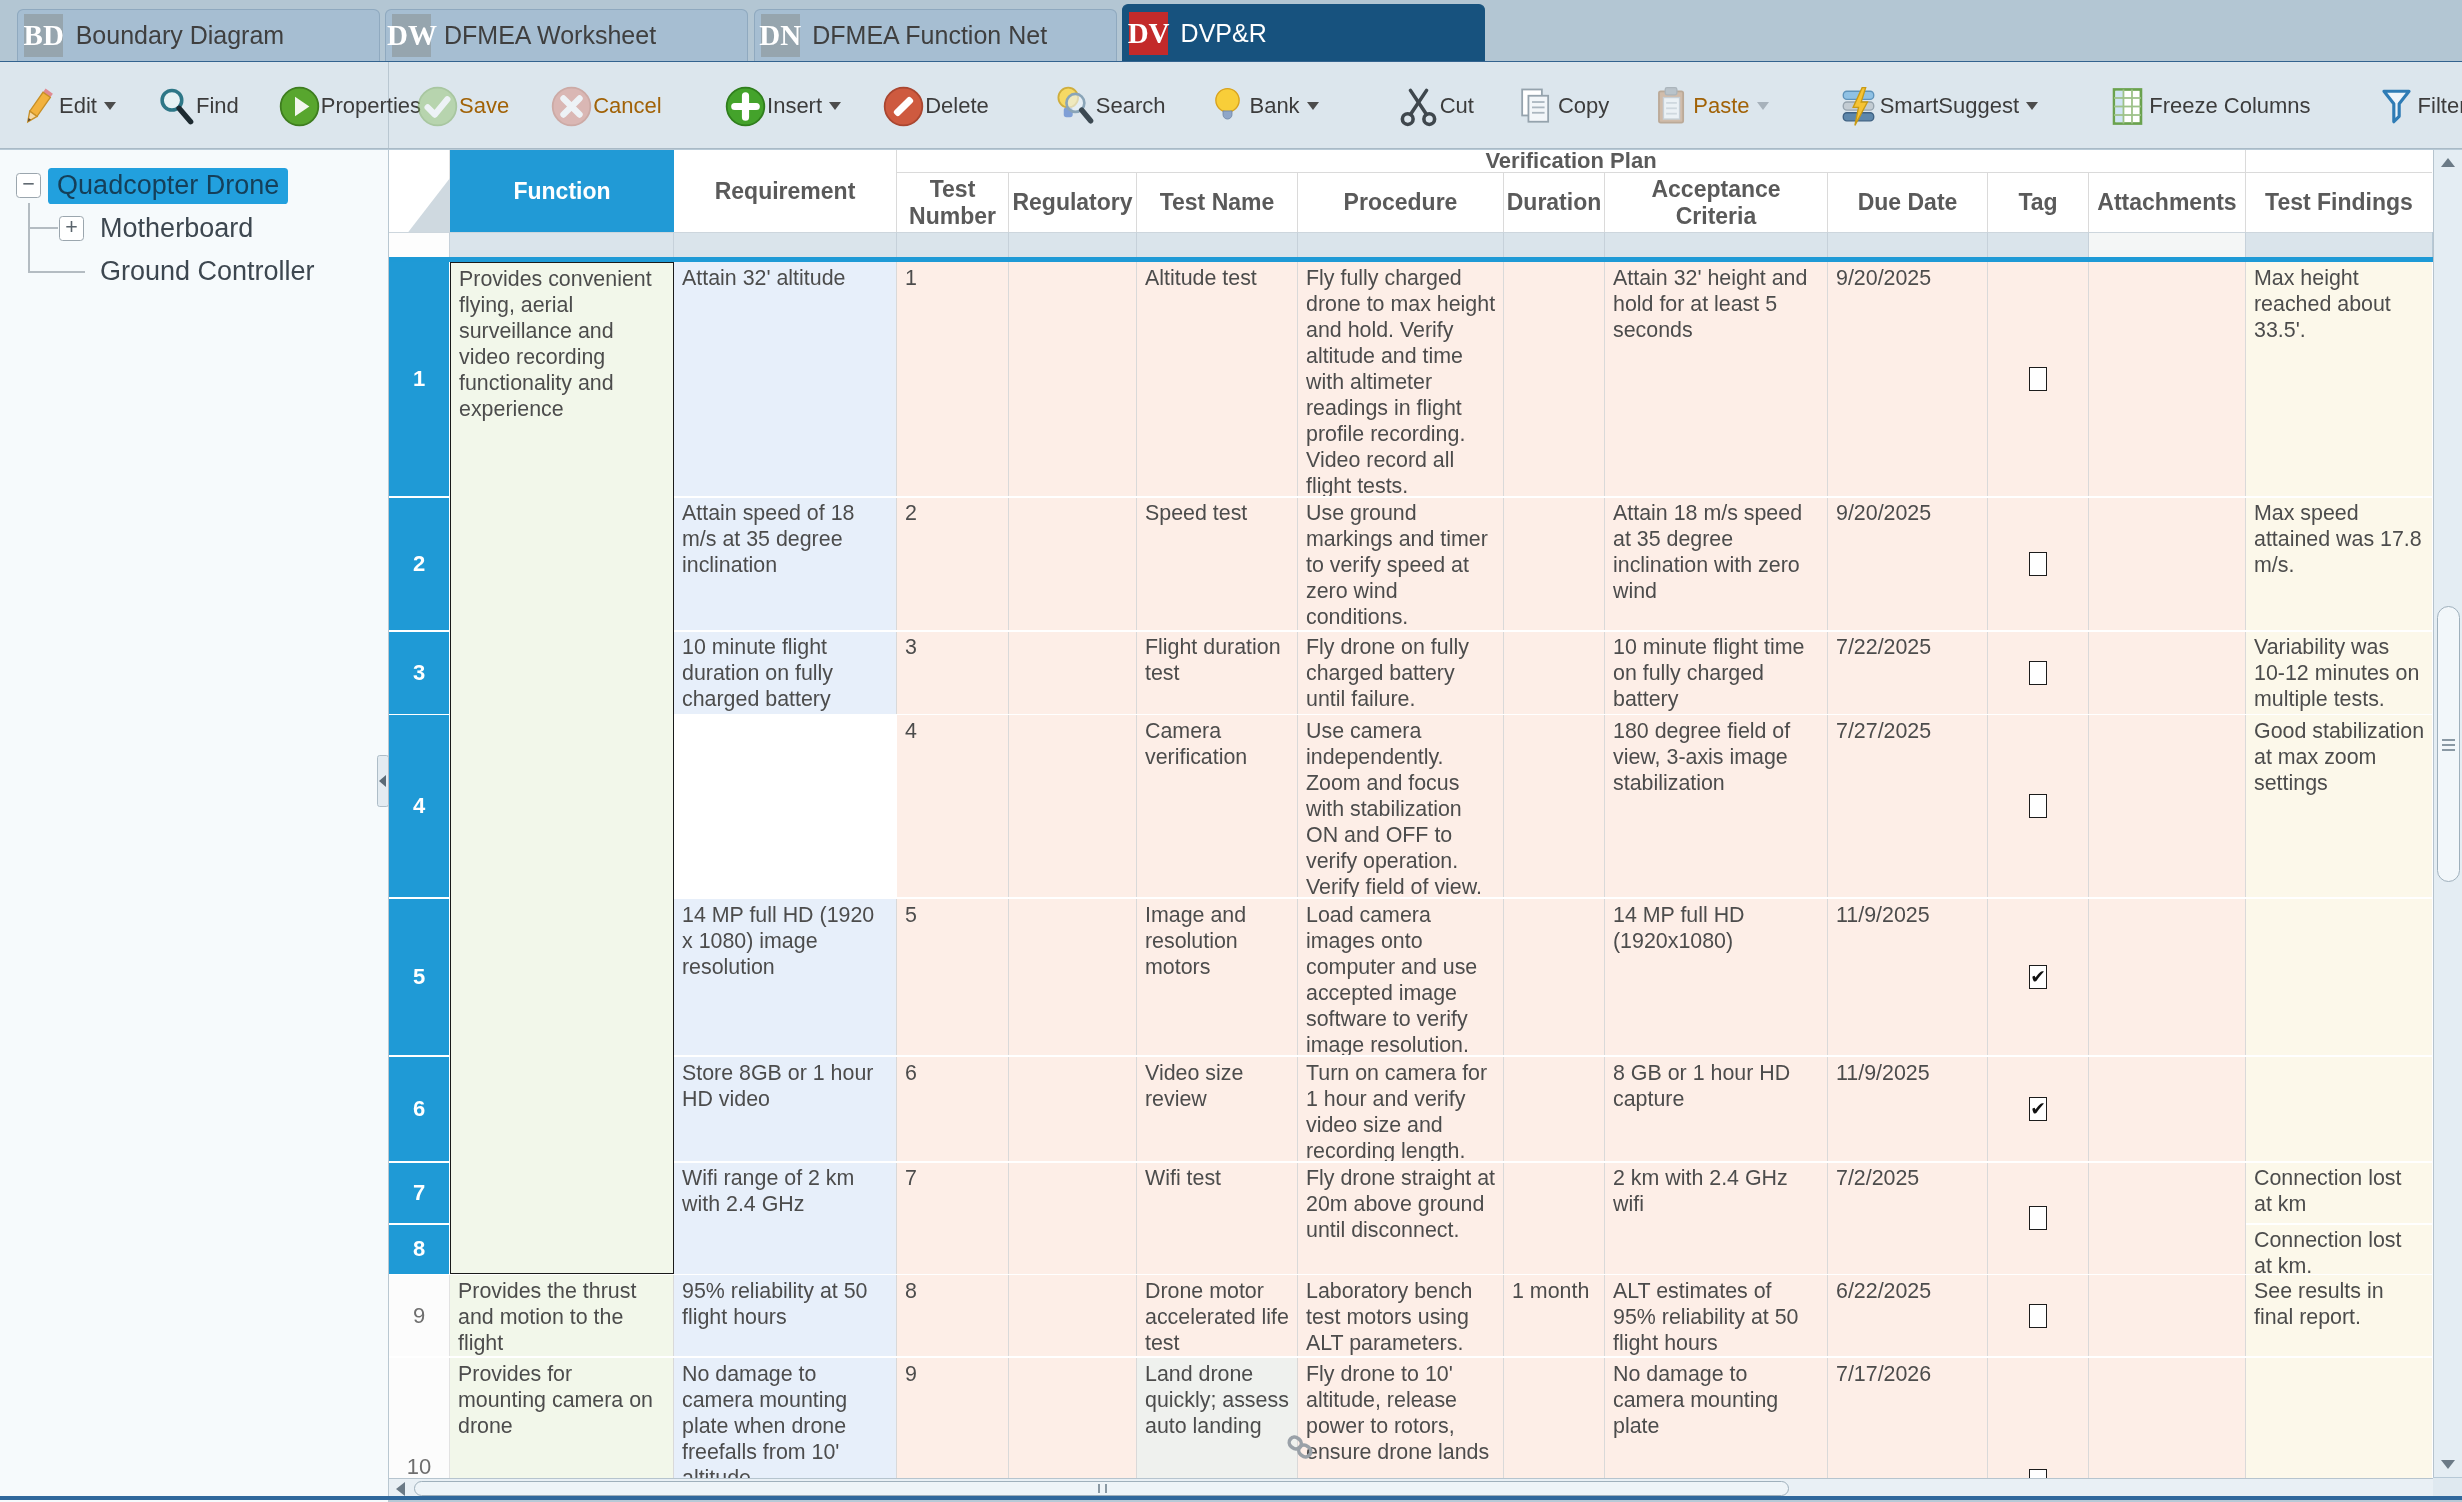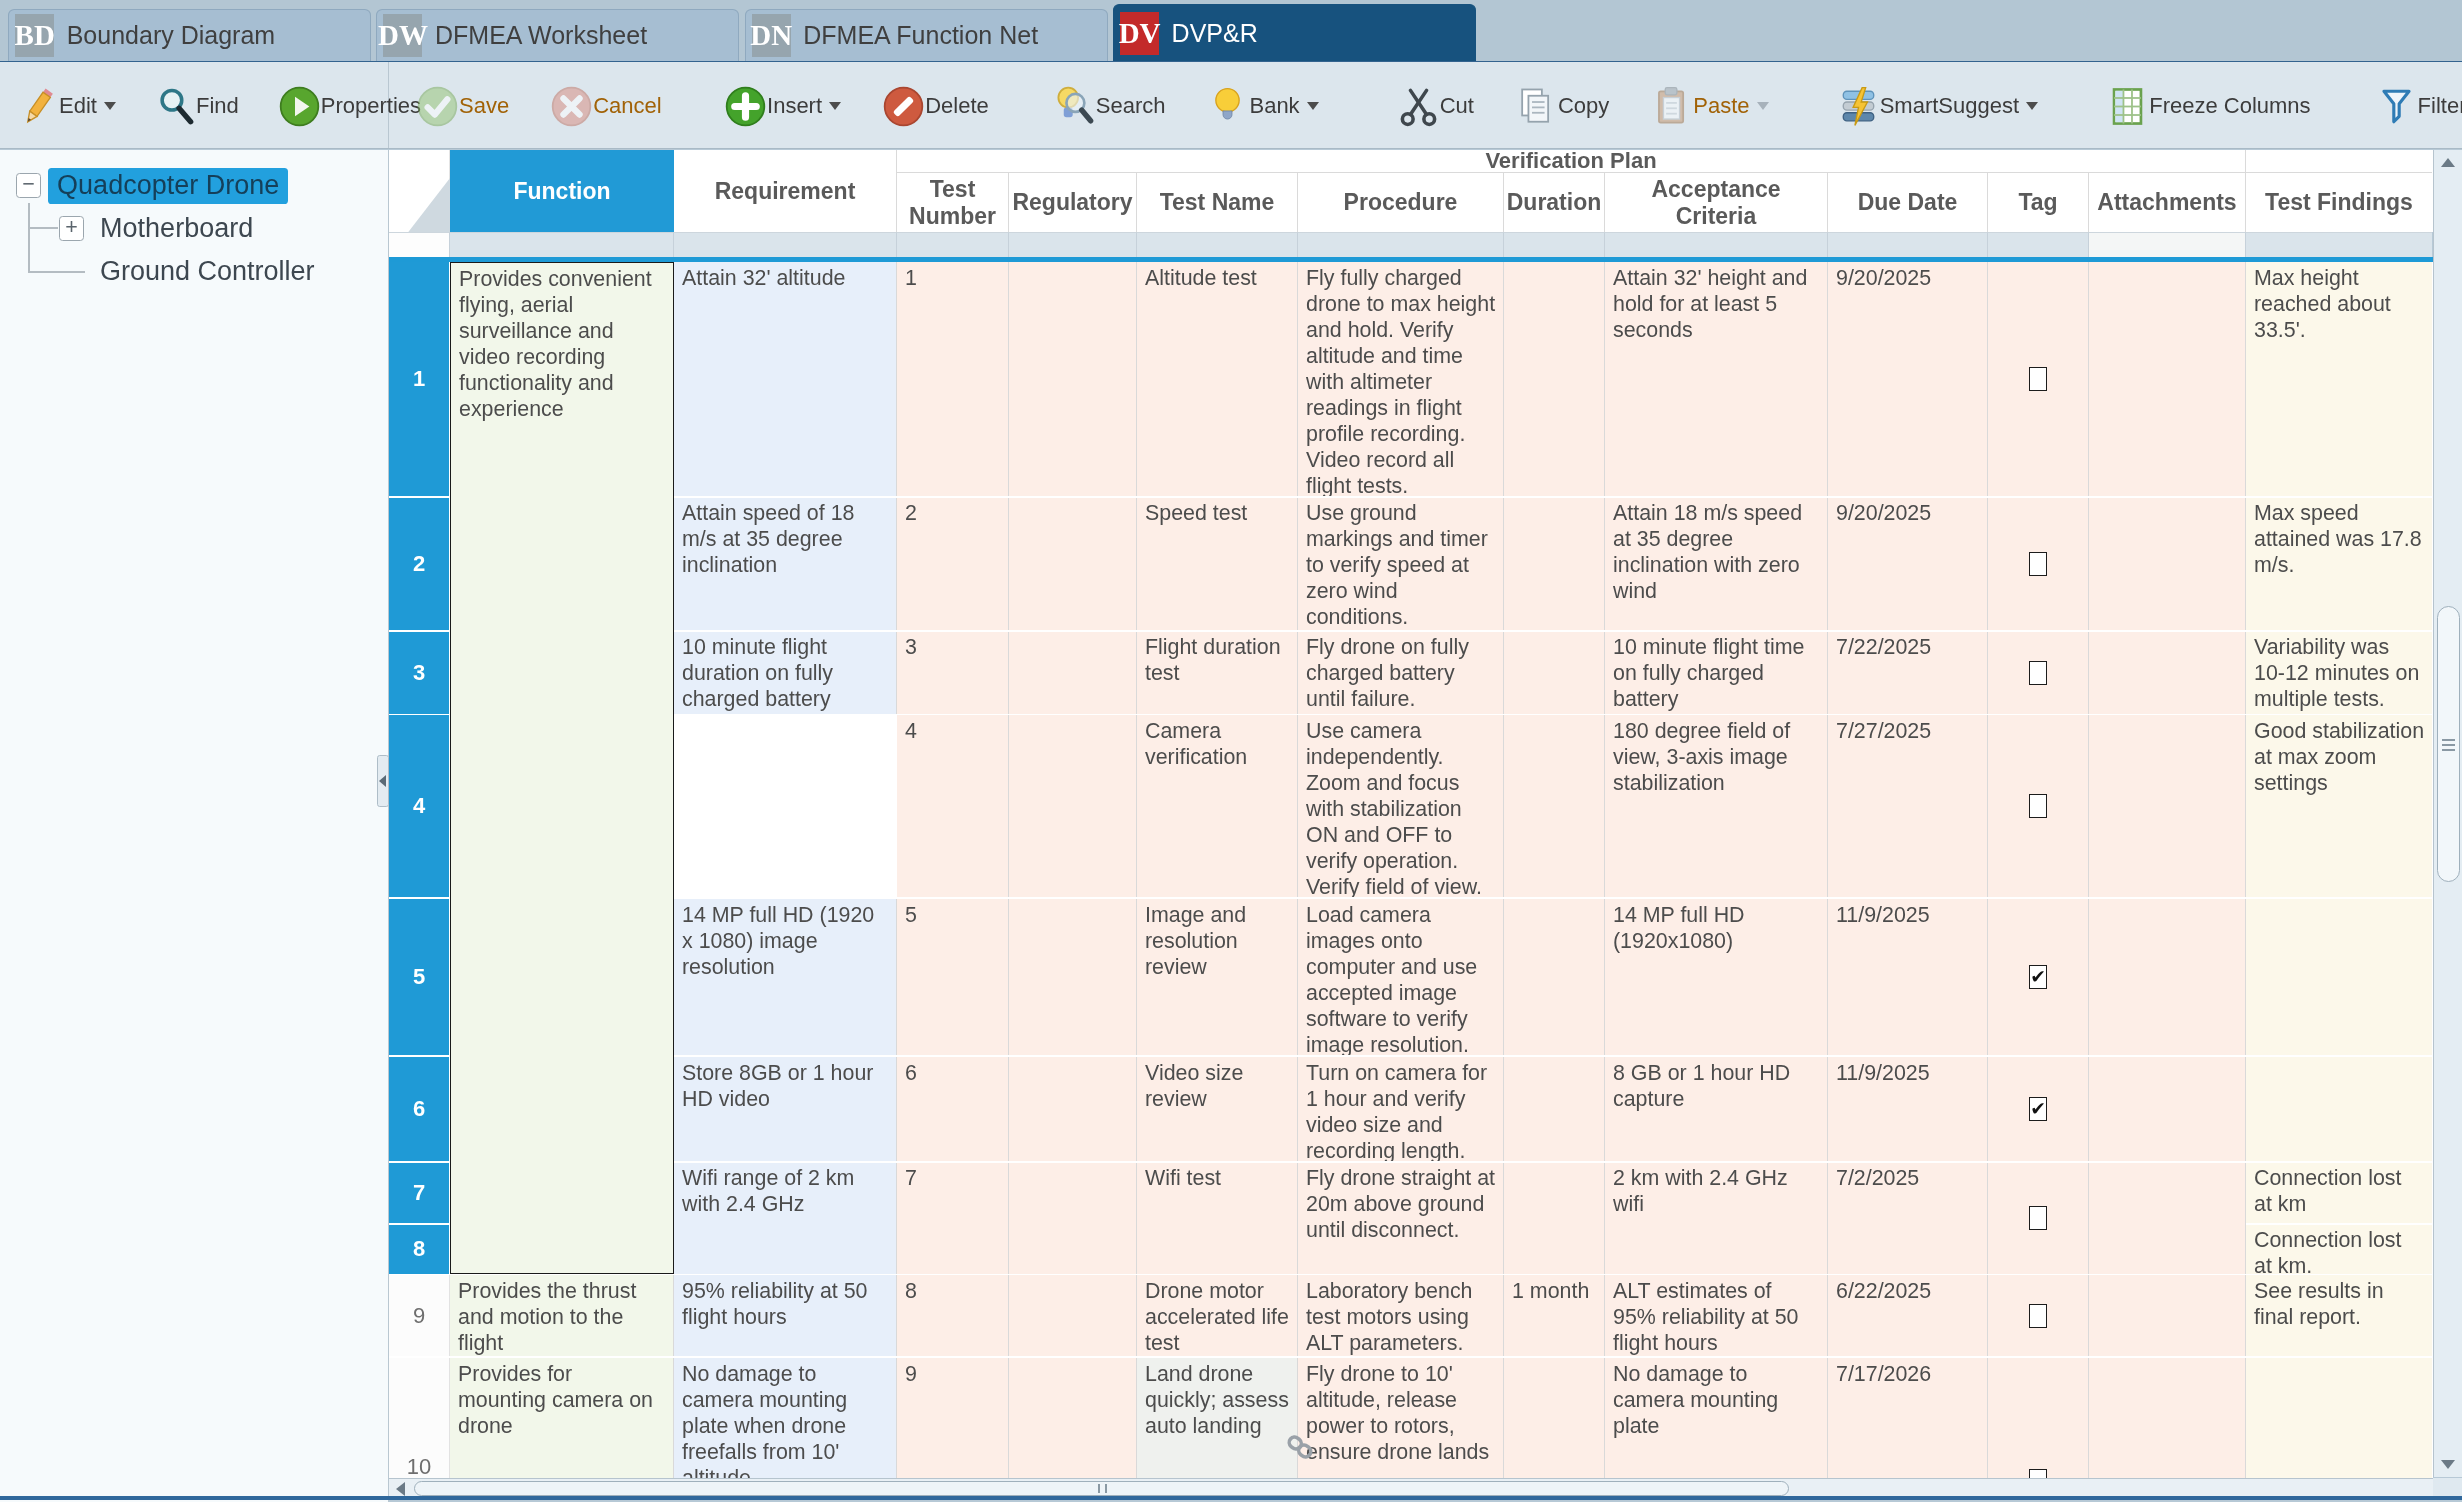--- a/index.html
+++ b/index.html
@@ -2,21 +2,21 @@
 <html style="font-size:14.2px"><head>
 <meta charset="utf-8">
 <style>
   :root{ --cols:61px 224px 223px 112px 128px 161px 206px 101px 223px 160px 101px 157px 186px; }
   *{margin:0;padding:0;box-sizing:border-box;}
   body{font-family:"Liberation Sans", sans-serif;}
   #app{position:relative;width:2462px;height:1503px;background:#b7c9d6;overflow:hidden;}
 
   
   #tabbar{position:absolute;left:0;top:0;width:2462px;height:62px;background:#b3c6d3;
-    border-bottom:1.8px solid #33638f;display:flex;align-items:flex-end;padding-left:8px;gap:5.3px;}
+    border-bottom:1.8px solid #33638f;display:flex;align-items:flex-end;padding-left:17px;gap:5.3px;}
   .tab{height:52px;width:363px;display:flex;align-items:center;gap:12.5px;padding:0 9px 0 6.2px;
     background:#a6bed2;border:0.9px solid #8fa9bf;border-bottom:none;border-radius:6.2px 6.2px 0 0;cursor:pointer;}
   .tab.active{background:#17527e;border-color:#17527e;height:57px;}
   .tab-badge{width:39px;height:43px;display:flex;align-items:center;justify-content:center;
     font-family:"Liberation Serif", serif;font-weight:bold;font-size:29px;color:#fff;background:#96a5ae;}
   .tab.active .tab-badge{background:#c32a2a;}
   .tab-label{font-size:25px;color:#3f3f3f;white-space:nowrap;overflow:hidden;}
   .tab.active .tab-label{color:#fff;}
 
   
@@ -490,21 +490,21 @@
     <div class="c peach tagcell" style="grid-area:4/11">
         <span class="checkbox"></span>
       </div>
     <div class="c peach" style="grid-area:4/12"></div>
     <div class="c find" style="grid-area:4/13">Good stabilization at max zoom settings</div>
 
     <div class="c num" style="grid-area:5/1">5</div>
     <div class="c req" style="grid-area:5/3">14 MP full HD (1920 x 1080) image resolution</div>
     <div class="c peach" style="grid-area:5/4">5</div>
     <div class="c peach" style="grid-area:5/5"></div>
-    <div class="c peach" style="grid-area:5/6">Image and resolution review</div>
+    <div class="c peach" style="grid-area:5/6">Image and resolution motors</div>
     <div class="c peach" style="grid-area:5/7">Load camera images onto computer and use accepted image software to verify image resolution.</div>
     <div class="c peach" style="grid-area:5/8"></div>
     <div class="c peach" style="grid-area:5/9">14 MP full HD (1920x1080)</div>
     <div class="c peach" style="grid-area:5/10">11/9/2025</div>
     <div class="c peach tagcell" style="grid-area:5/11">
         <span class="checkbox">✔</span>
       </div>
     <div class="c peach" style="grid-area:5/12"></div>
     <div class="c find" style="grid-area:5/13"></div>
 

